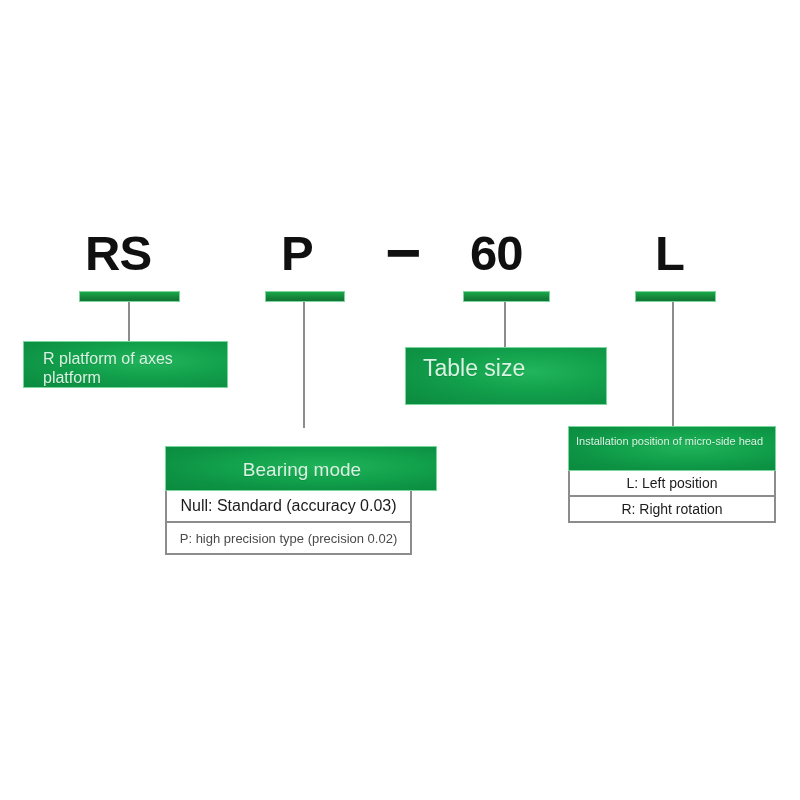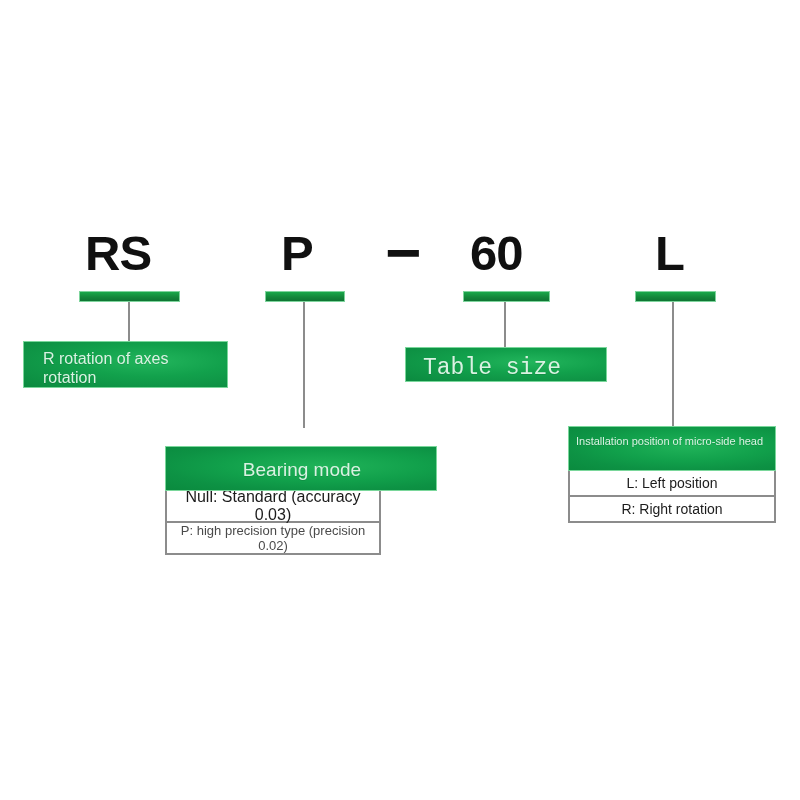--- a/index.html
+++ b/index.html
@@ -107,21 +107,21 @@
   .tbl .trow span {
     display: block;
   }
 
   
   .t-bearing .thead { width: 272px; height: 45px; }
   .t-bearing .thead .gtext {
     left: 0; top: 12px; width: 272px;
     text-align: center; font-size: 19px; line-height: 21px;
   }
-  .t-bearing .trow { width: 216px; height: 32px; }
+  .t-bearing .trow { width: 247px; height: 32px; }
   .t-bearing .row-0 span { font-size: 16px; }
   .t-bearing .row-1 span { font-size: 13px; color: #4a4a4a; }
 
   
   .t-install .thead { width: 208px; height: 45px; }
   .t-install .thead .gtext {
     left: 7px; top: 6px; width: 200px;
     text-align: left; font-size: 11px; line-height: 17px;
   }
   .t-install .trow { width: 208px; height: 26px; }
@@ -146,24 +146,24 @@
   <div class="bar" style="left:265px; top:291px; width:80px;"></div>
   <div class="bar" style="left:463px; top:291px; width:87px;"></div>
   <div class="bar" style="left:635px; top:291px; width:81px;"></div>
 
   <div class="leader" style="left:128px; top:302px; height:46px;"></div>
   <div class="leader" style="left:303px; top:302px; height:126px;"></div>
   <div class="leader" style="left:504px; top:302px; height:47px;"></div>
   <div class="leader" style="left:672px; top:302px; height:126px;"></div>
 
   <div class="gbox" style="left:23px; top:341px; width:205px; height:47px;">
-    <span class="gtext" style="left:19px; top:7px; width:180px;">R rotation of axes rotation</span>
+    <span class="gtext" style="left:19px; top:7px; width:180px;">R platform of axes platform</span>
   </div>
 
-  <div class="gbox" style="left:405px; top:347px; width:202px; height:35px;font-family:Liberation Mono, monospace;">
+  <div class="gbox" style="left:405px; top:347px; width:202px; height:58px;">
     <span class="gtext" style="left:17px; top:7px; width:170px; font-size:23px; line-height:26px;">Table size</span>
   </div>
 
   <div class="tbl t-bearing" style="left:165px; top:426px;margin-top:20px;">
     <div class="thead">
       <span class="gtext">Bearing mode</span>
     </div>
     <div class="trow first row-0">
       <span>Null: Standard (accuracy 0.03)</span>
     </div>

